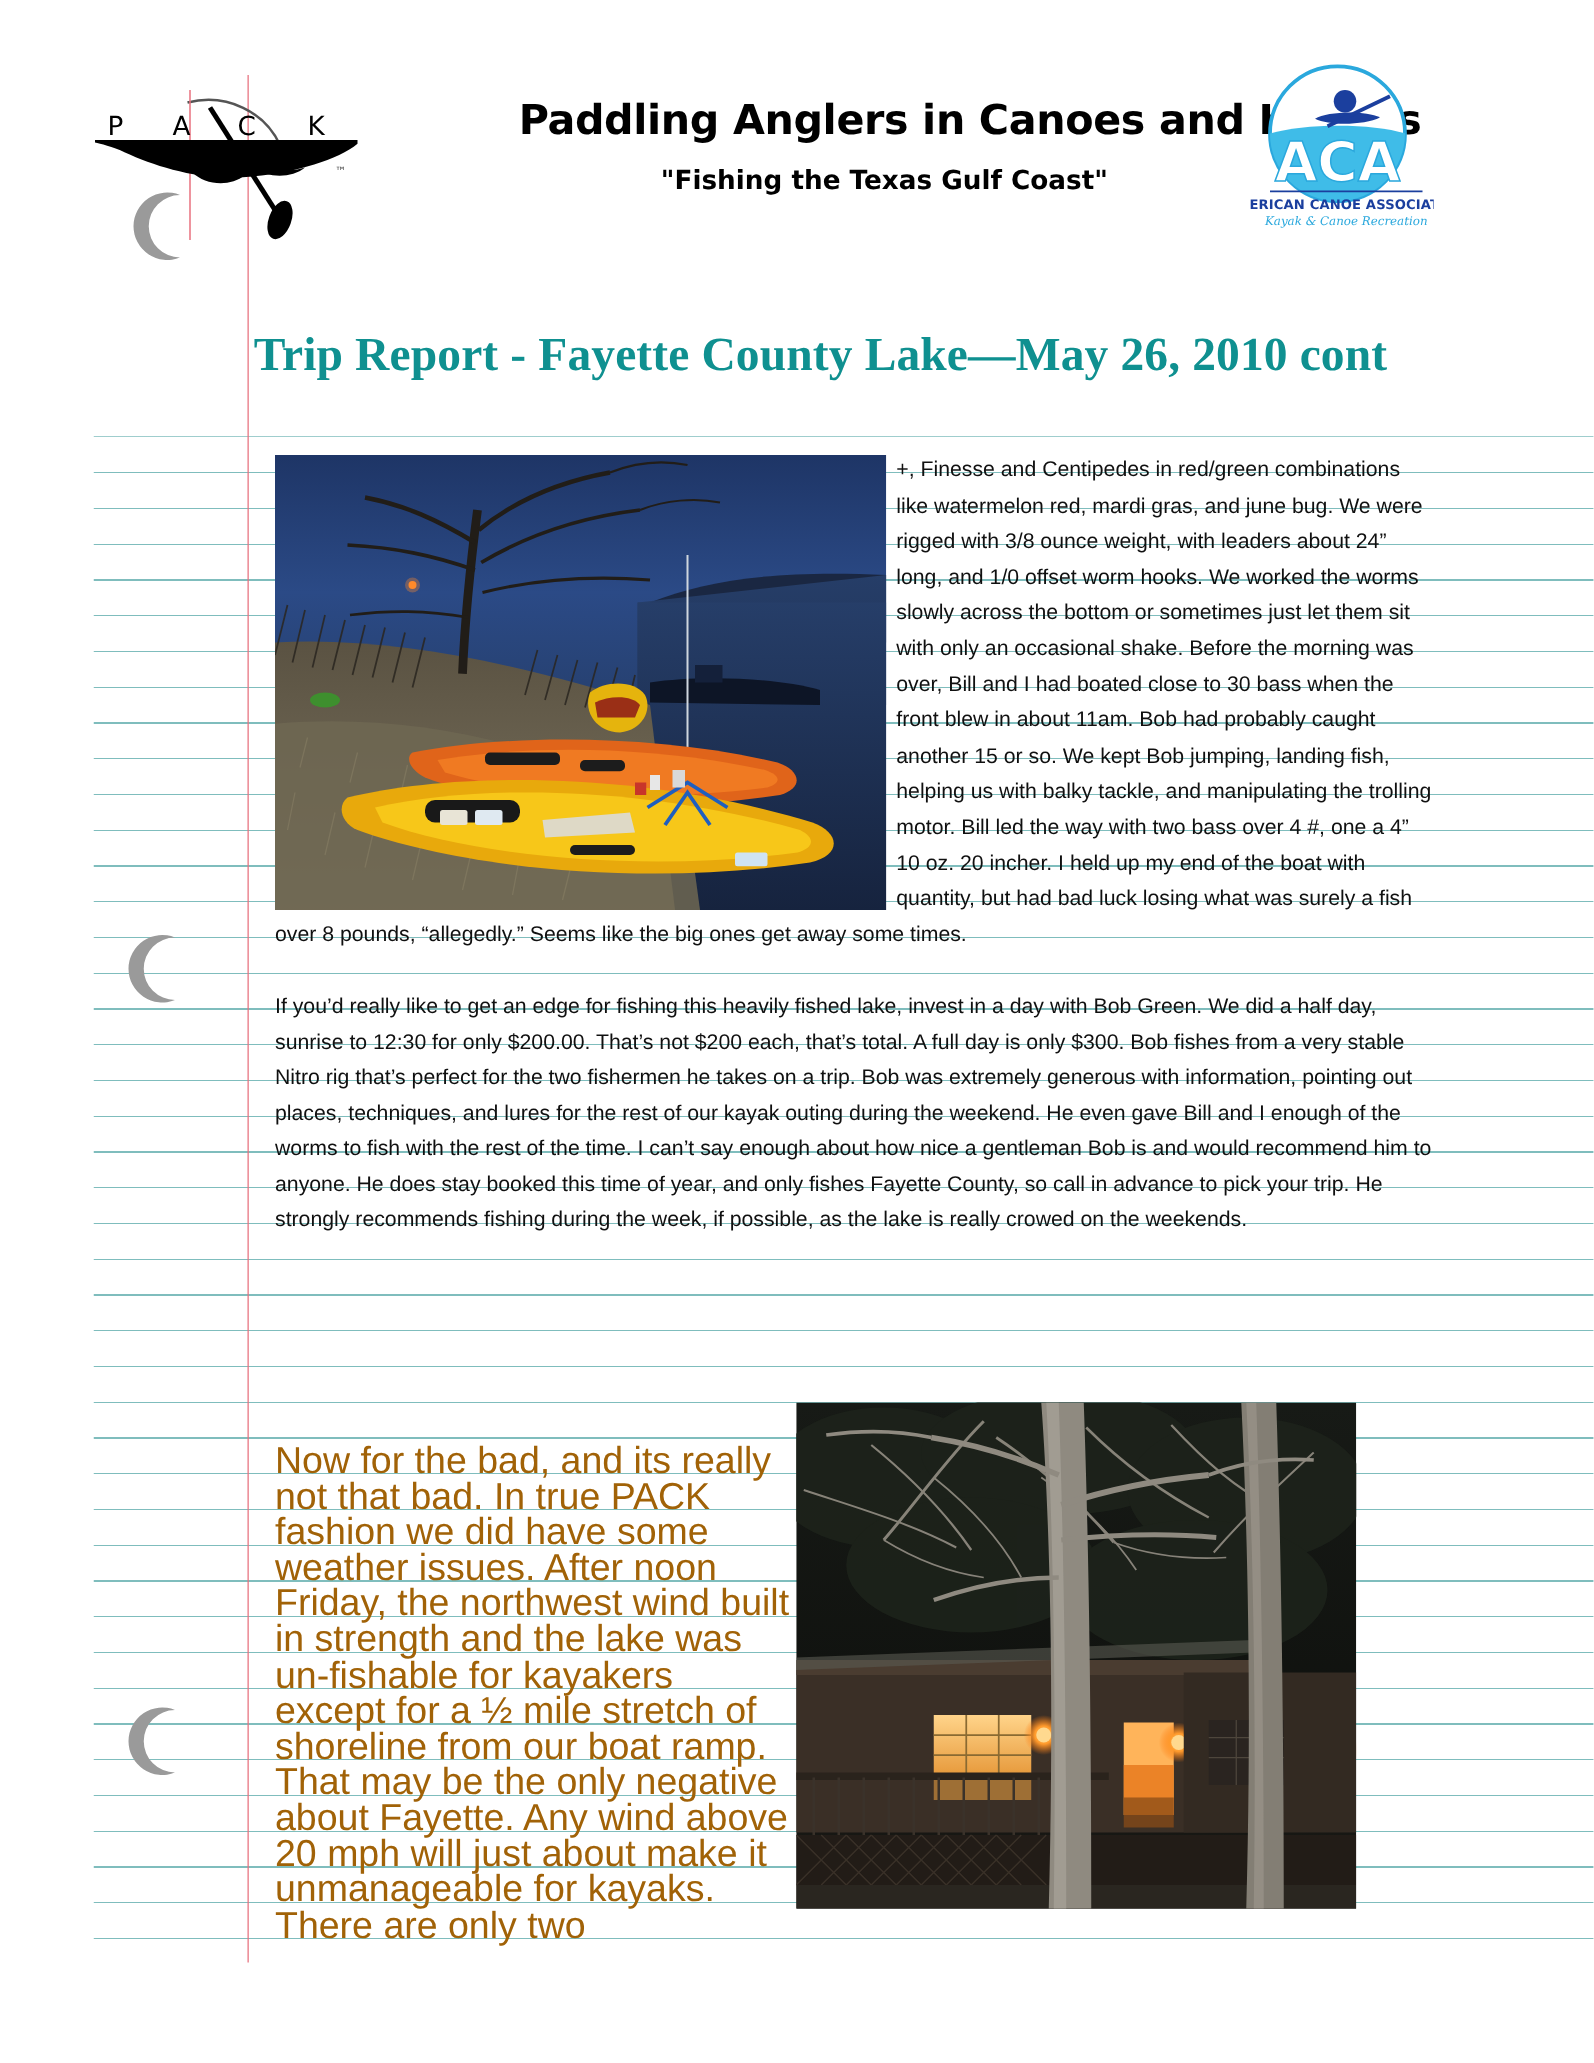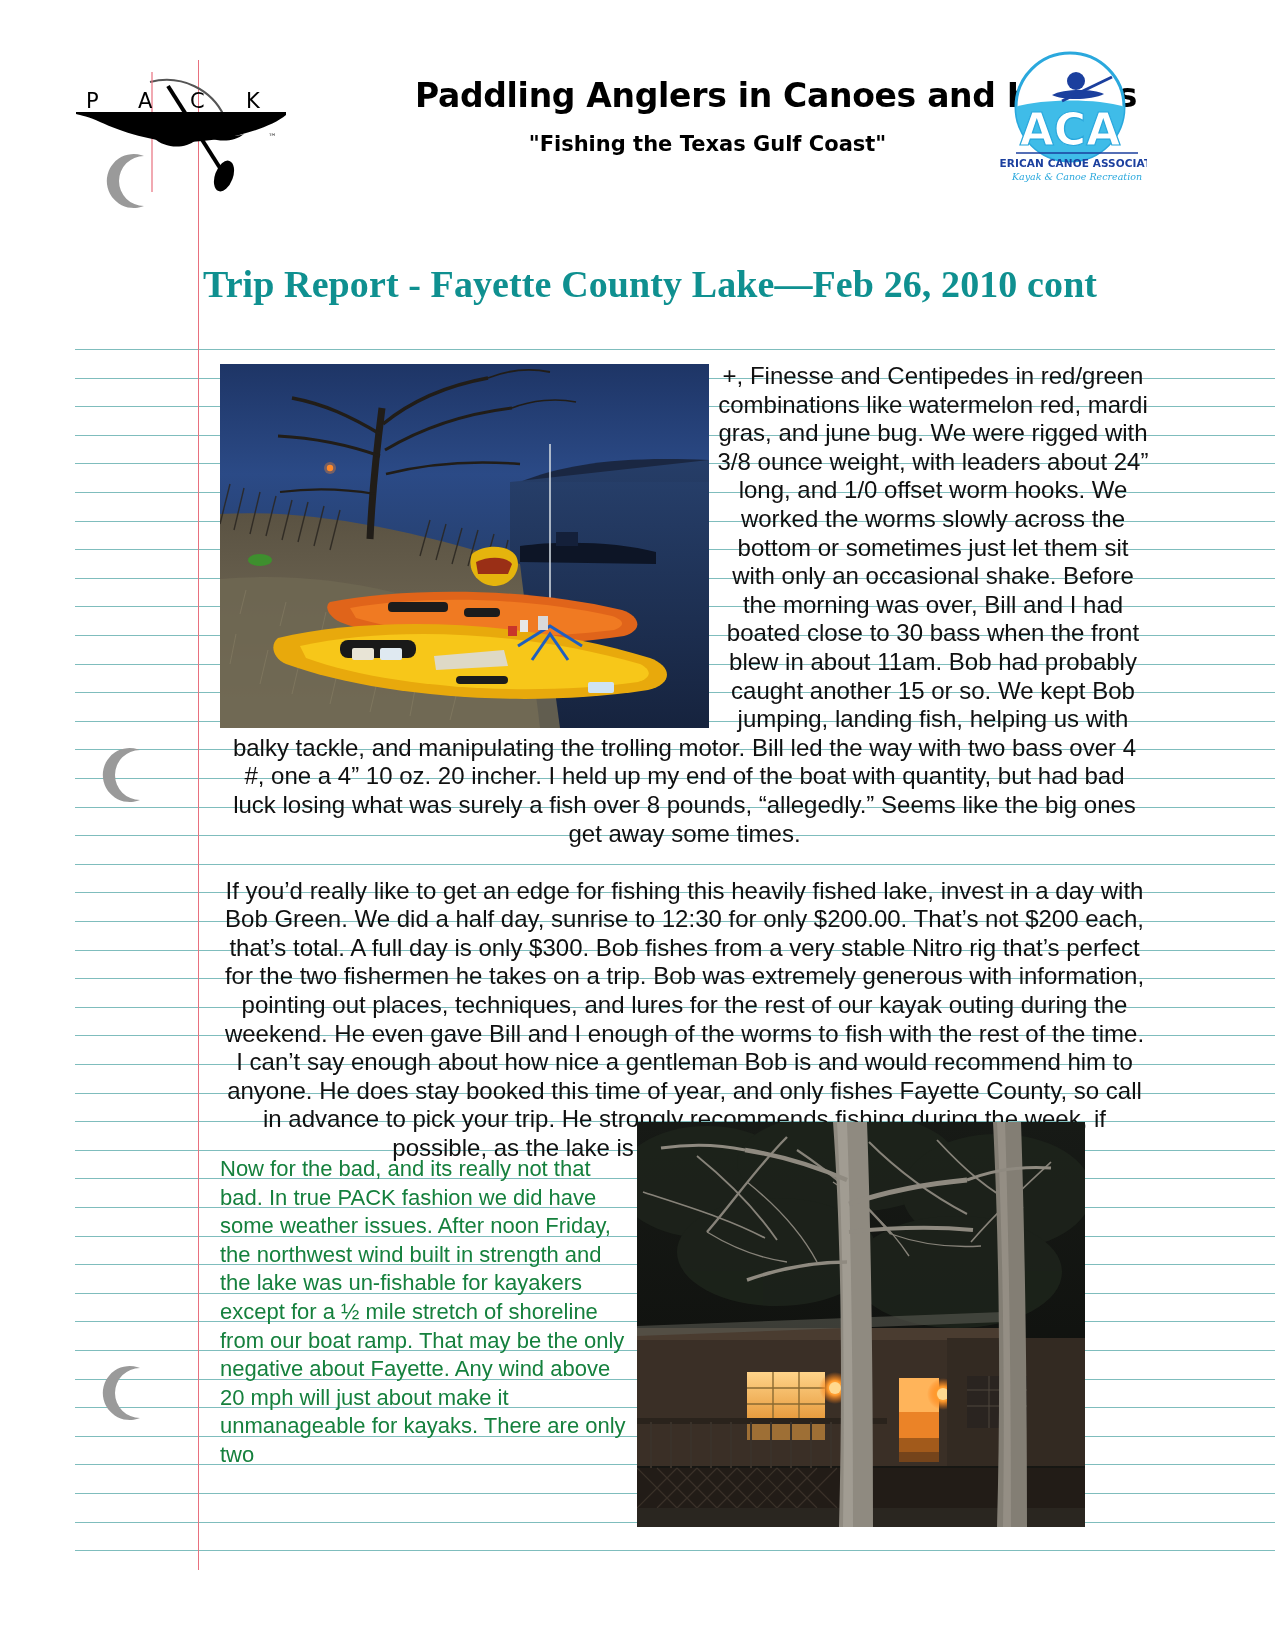--- a/index.html
+++ b/index.html
@@ -112,24 +112,24 @@
     letter-spacing: 0.1px;
     white-space: nowrap;
   }
 
   
   .content {
     position: absolute;
     left: 220px;
     top: 362px;
     width: 929px;
-    font-size: 24px;
+    font-size: 17px;
     line-height: 28.6px;
     color: #101010;
-    text-align: center;
+    text-align: left;
   }
   .content p { margin: 0; }
   .spacer { height: 28.6px; }
 
   
   .photo {
     border: 0;
     display: block;
   }
   .photo-kayaks {
@@ -146,23 +146,23 @@
     width: 448px;
     height: 405px;
   }
   .clear { clear: both; height: 0; }
 
   .bottom-col {
     position: absolute;
     left: 220px;
     top: 1155px;
     width: 412px;
-    font-size: 22px;
+    font-size: 30px;
     line-height: 28.6px;
-    color: #15803d;
+    color: #a16207;
   }
 </style>
 </head>
 <body>
 
 <div class="page">
 
   <div class="rules"></div>
   <div class="margin-line"></div>
 
@@ -229,21 +229,21 @@
         <path d="M62 52 L112 28" stroke="#1b3f9e" stroke-width="3" fill="none"></path>
 
         <text x="70" y="96" text-anchor="middle" font-family="DejaVu Sans, sans-serif" font-size="44" font-weight="700" fill="#ffffff" stroke="#2aa8dd" stroke-width="1.2">ACA</text>
         <line x1="16" y1="104" x2="138" y2="104" stroke="#1b3f9e" stroke-width="1.4"></line>
         <text x="77" y="118" text-anchor="middle" font-family="DejaVu Sans, sans-serif" font-size="10.5" font-weight="700" fill="#1b3f9e" letter-spacing="0.1">AMERICAN CANOE ASSOCIATION</text>
         <text x="77" y="131" text-anchor="middle" font-family="DejaVu Serif, serif" font-size="9.5" font-style="italic" fill="#2aa8dd">Kayak &amp; Canoe Recreation</text>
       </svg>
     </div>
   </div>
 
-  <div class="doc-title">Trip Report - Fayette County Lake—Feb 26, 2010  cont</div>
+  <div class="doc-title">Trip Report - Fayette County Lake—May 26, 2010  cont</div>
 
   <div class="content">
 
     <div class="photo photo-kayaks">
       <svg width="489" height="364" viewBox="0 0 489 364" preserveAspectRatio="none">
         <defs>
           <linearGradient id="skyG" x1="0" y1="0" x2="0" y2="1">
             <stop offset="0%" stop-color="#1e3566"></stop>
             <stop offset="55%" stop-color="#2b4a86"></stop>
             <stop offset="100%" stop-color="#26406f"></stop>

